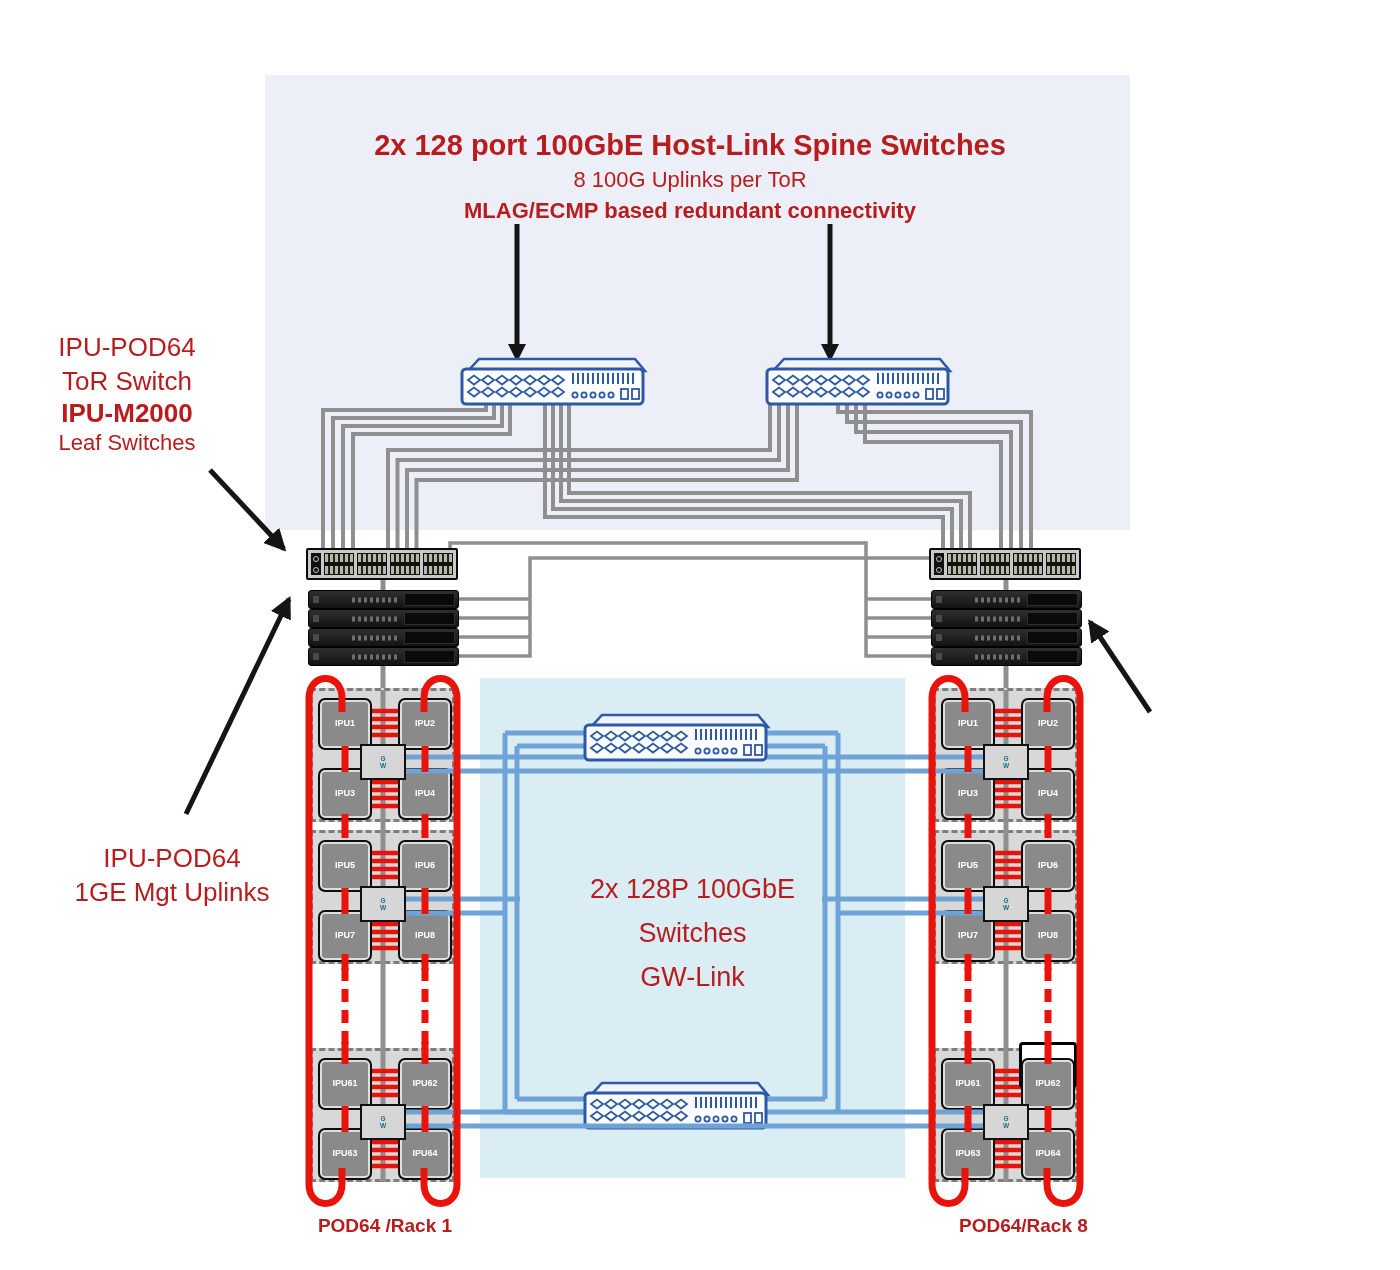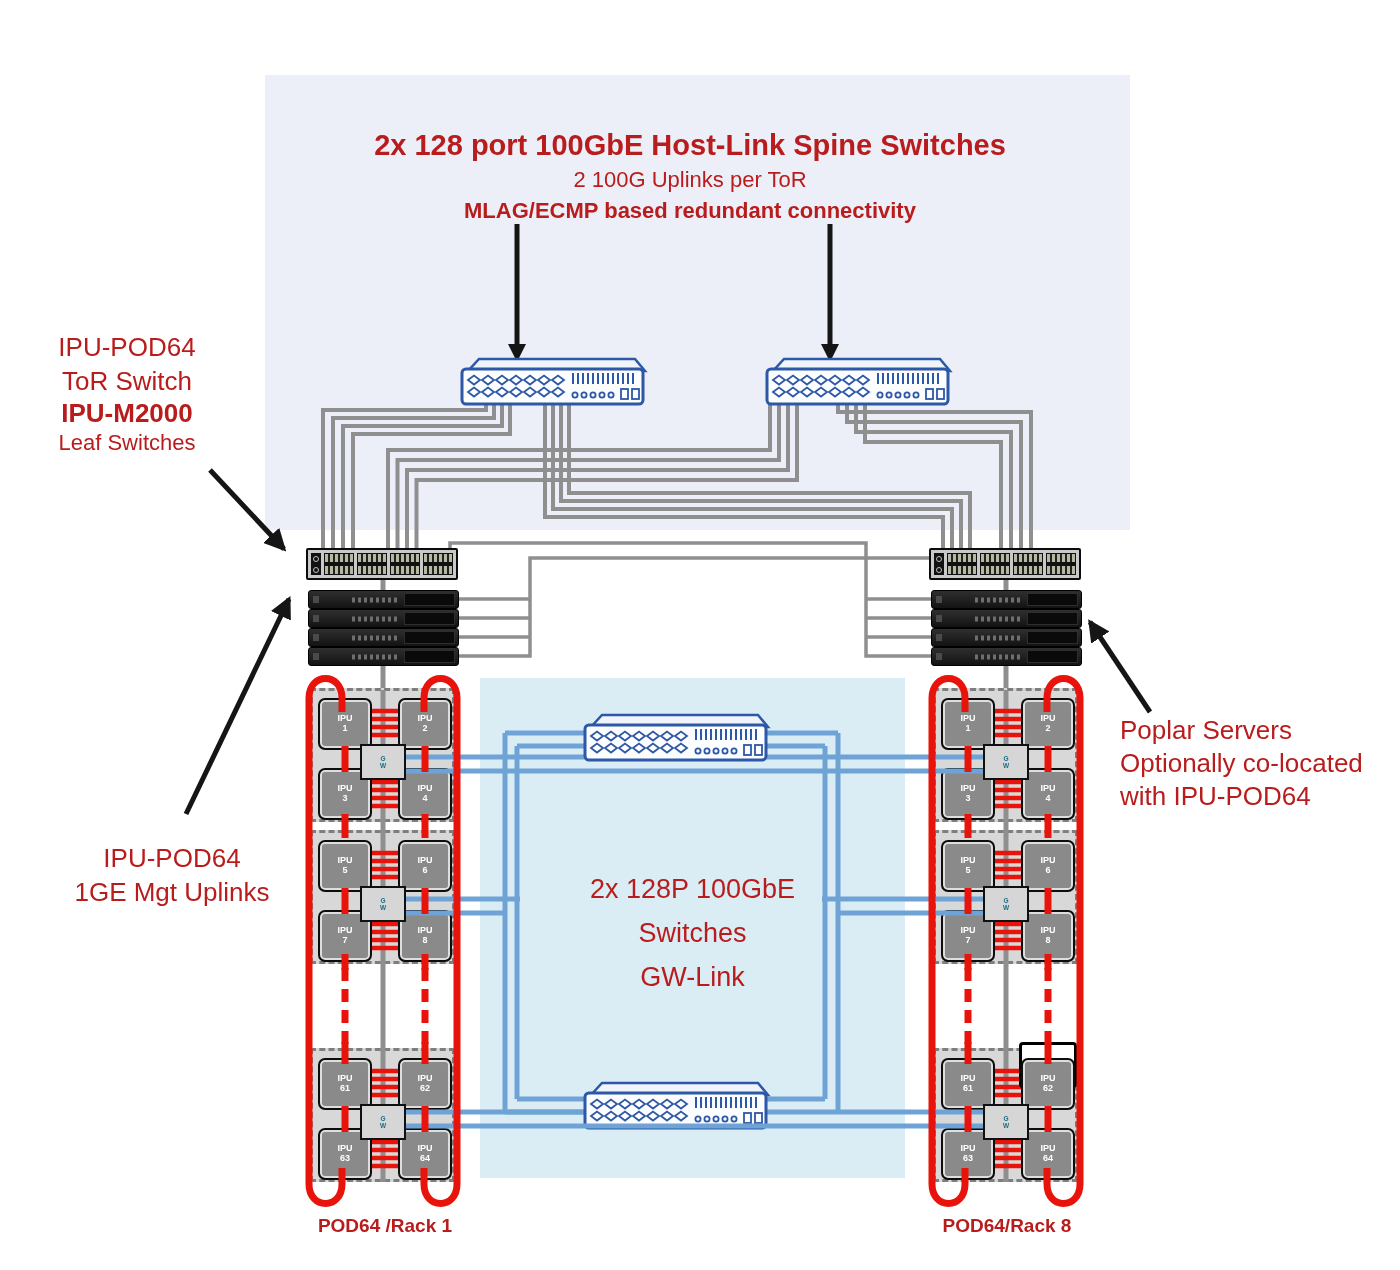--- a/index.html
+++ b/index.html
@@ -17,21 +17,21 @@
   .tor-mod{flex:1;position:relative;background:repeating-linear-gradient(90deg,#b5b8a4 0 3px,#22221b 3px 5px);
        border:1px solid #111}
   .tor-mod i{position:absolute;left:0;right:0;top:50%;margin-top:-2px;height:4px;background:#101010}
   .server{position:absolute;background:linear-gradient(180deg,#2f2f2f,#131313);
        border:1px solid #000;border-radius:3px}
   .server .tab{position:absolute;left:4px;top:5px;width:6px;height:7px;background:#4a4a4a}
   .server .dots{position:absolute;left:29%;top:50%;width:30%;height:5px;transform:translateY(-50%);
        background:repeating-linear-gradient(90deg,#6e6e6e 0 3px,transparent 3px 6px)}
   .server .blk{position:absolute;right:3px;top:2px;width:33%;height:11px;background:#0a0a0a;border:1px solid #2e2e2e}
   .ipu{position:absolute;background:#8a8a8a;border:2.5px solid #0d0d0d;border-radius:7px;
-       box-shadow:inset 0 0 0 2px #dedede;display:flex;flex-direction:column;align-items:center;
+       box-shadow:inset 0 0 0 2px #dedede;display:flex;flex-direction:row;align-items:center;
        justify-content:center;color:#fff;font-weight:bold;font-size:9px;line-height:1.1;
        box-sizing:border-box;text-align:center}
   .gwbox{position:absolute;background:#d6d6d6;border:2px solid #101010;display:flex;
        flex-direction:column;align-items:center;justify-content:center;color:#1a6d85;
        font-size:6.5px;line-height:1.15;font-weight:bold;box-sizing:border-box}
   .specialbox{position:absolute;background:#ffffff;border:3px solid #000;border-radius:4px;box-sizing:border-box}
   .swicon{position:absolute}
 </style>
 </head>
 <body>
@@ -548,44 +548,39 @@
       <path d="M1048,1106 V1132" stroke="#e8140c" stroke-width="7" fill="none"></path>
       <path d="M1048,814 V838" stroke="#e8140c" stroke-width="7" fill="none"></path>
       <path d="M1048,954 V970" stroke="#e8140c" stroke-width="7" fill="none"></path>
       <path d="M1048,1042 V1064" stroke="#e8140c" stroke-width="7" fill="none"></path>
       <path d="M1048,968 V1044" stroke="#e8140c" stroke-width="7" fill="none" stroke-dasharray="13 8"></path>
     </svg>
 
   <div class="layer" id="labels">
     <div class="lbl" style="left:340px;top:126px;width:700px;text-align:center">
       <div style="font-size:29px;font-weight:600;line-height:38px">2x 128 port 100GbE Host-Link Spine Switches</div>
-      <div style="font-size:22px;font-weight:500;line-height:31px">2 100G Uplinks per ToR</div>
+      <div style="font-size:22px;font-weight:500;line-height:31px">8 100G Uplinks per ToR</div>
       <div style="font-size:22px;font-weight:700;line-height:31px">MLAG/ECMP based redundant connectivity</div>
     </div>
 
     <div class="lbl" style="left:22px;top:330px;width:210px;text-align:center">
       <div style="font-size:26px;font-weight:500;line-height:34px">IPU-POD64</div>
       <div style="font-size:26px;font-weight:500;line-height:34px">ToR Switch</div>
       <div style="font-size:26px;font-weight:700;line-height:30px">IPU-M2000</div>
       <div style="font-size:22px;font-weight:500;line-height:30px">Leaf Switches</div>
     </div>
 
     <div class="lbl" style="left:52px;top:841px;width:240px;text-align:center">
       <div style="font-size:26px;font-weight:500;line-height:34px">IPU-POD64</div>
       <div style="font-size:26px;font-weight:500;line-height:34px">1GE Mgt Uplinks</div>
     </div>
 
-    <div class="lbl" style="left:1120px;top:714px;width:280px;text-align:left">
-      <div style="font-size:26px;font-weight:500;line-height:33px">Poplar Servers</div>
-      <div style="font-size:26px;font-weight:500;line-height:33px">Optionally co-located</div>
-      <div style="font-size:26px;font-weight:500;line-height:33px">with IPU-POD64</div>
-    </div>
 
     <div class="lbl" style="left:480px;top:867px;width:425px;text-align:center">
       <div style="font-size:27px;font-weight:500;line-height:44px">2x 128P 100GbE</div>
       <div style="font-size:27px;font-weight:500;line-height:44px">Switches</div>
       <div style="font-size:27px;font-weight:500;line-height:44px">GW-Link</div>
     </div>
 
     <div class="lbl" style="left:285px;top:1215px;width:200px;text-align:center;font-size:19px;font-weight:700">POD64 /Rack 1</div>
-    <div class="lbl" style="left:907px;top:1215px;width:200px;text-align:center;font-size:19px;font-weight:700">POD64/Rack 8</div>
+    <div class="lbl" style="left:959px;top:1215px;width:200px;font-size:19px;font-weight:700">POD64/Rack 8</div>
   </div>
 </div>
 
 </body></html>

